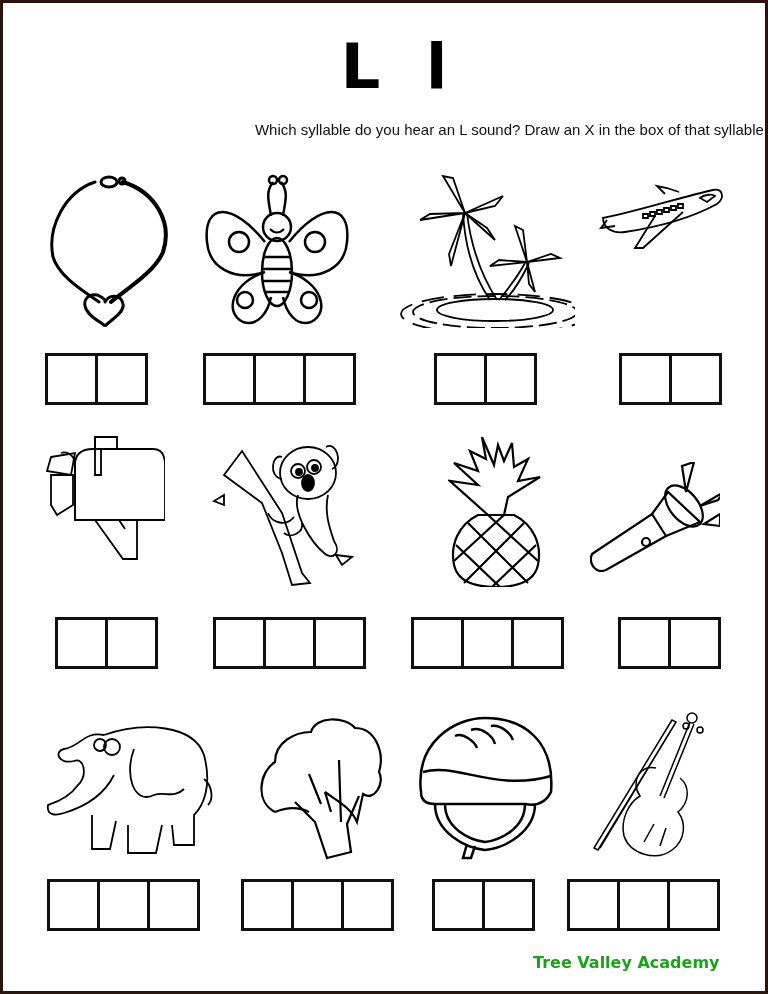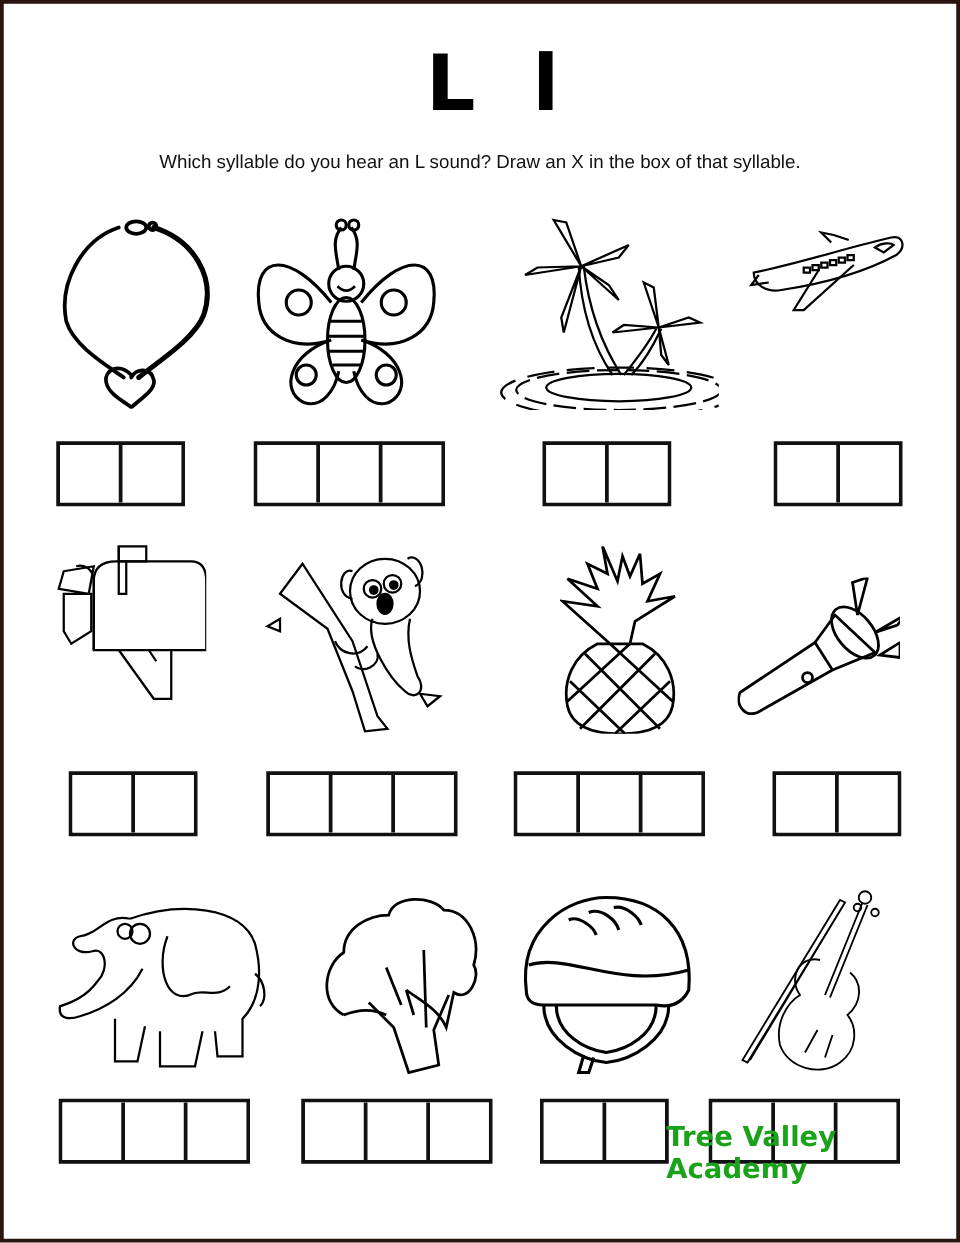--- a/index.html
+++ b/index.html
@@ -11,37 +11,37 @@
   .page {
     position: absolute; left: 3px; top: 3px; width: 762px; height: 988px;
     background: #ffffff;
   }
   .title {
     position: absolute; left: 16px; top: 36px; width: 768px; text-align: center;
     font-family: "DejaVu Sans", sans-serif; font-weight: bold; font-size: 62px;
     letter-spacing: 12px; color: #000; line-height: 1;
   }
   .instructions {
-    position: absolute; left: 0; top: 121px; width: 768px; text-align: center;
+    position: absolute; left: 0; top: 121px; width: 768px; text-align: right;
     font-family: "Liberation Sans", sans-serif; font-size: 15px; color: #111;
   }
   .pic { position: absolute; }
   .pic svg { width: 100%; height: 100%; display: block; }
   .boxes {
     position: absolute; height: 52px; display: flex;
     border: 3px solid #111; box-sizing: border-box;
   }
   .box {
     flex: 1; height: 100%; box-sizing: border-box; border-left: 3px solid #111;
     background: #fff; cursor: pointer;
   }
   .box:first-child { border-left: none; }
   .brand {
-    position: absolute; left: 533px; top: 898px;
-    font-family: "DejaVu Sans", sans-serif; font-weight: bold; font-size: 22px;
+    position: absolute; left: 533px; top: 953px;
+    font-family: "DejaVu Sans", sans-serif; font-weight: bold; font-size: 16px;
     color: #1aa31a;
   }
   svg * { vector-effect: non-scaling-stroke; }
 </style>
 </head>
 <body>
 
 <div class="page"></div>
 
 <div class="title">L l</div>

